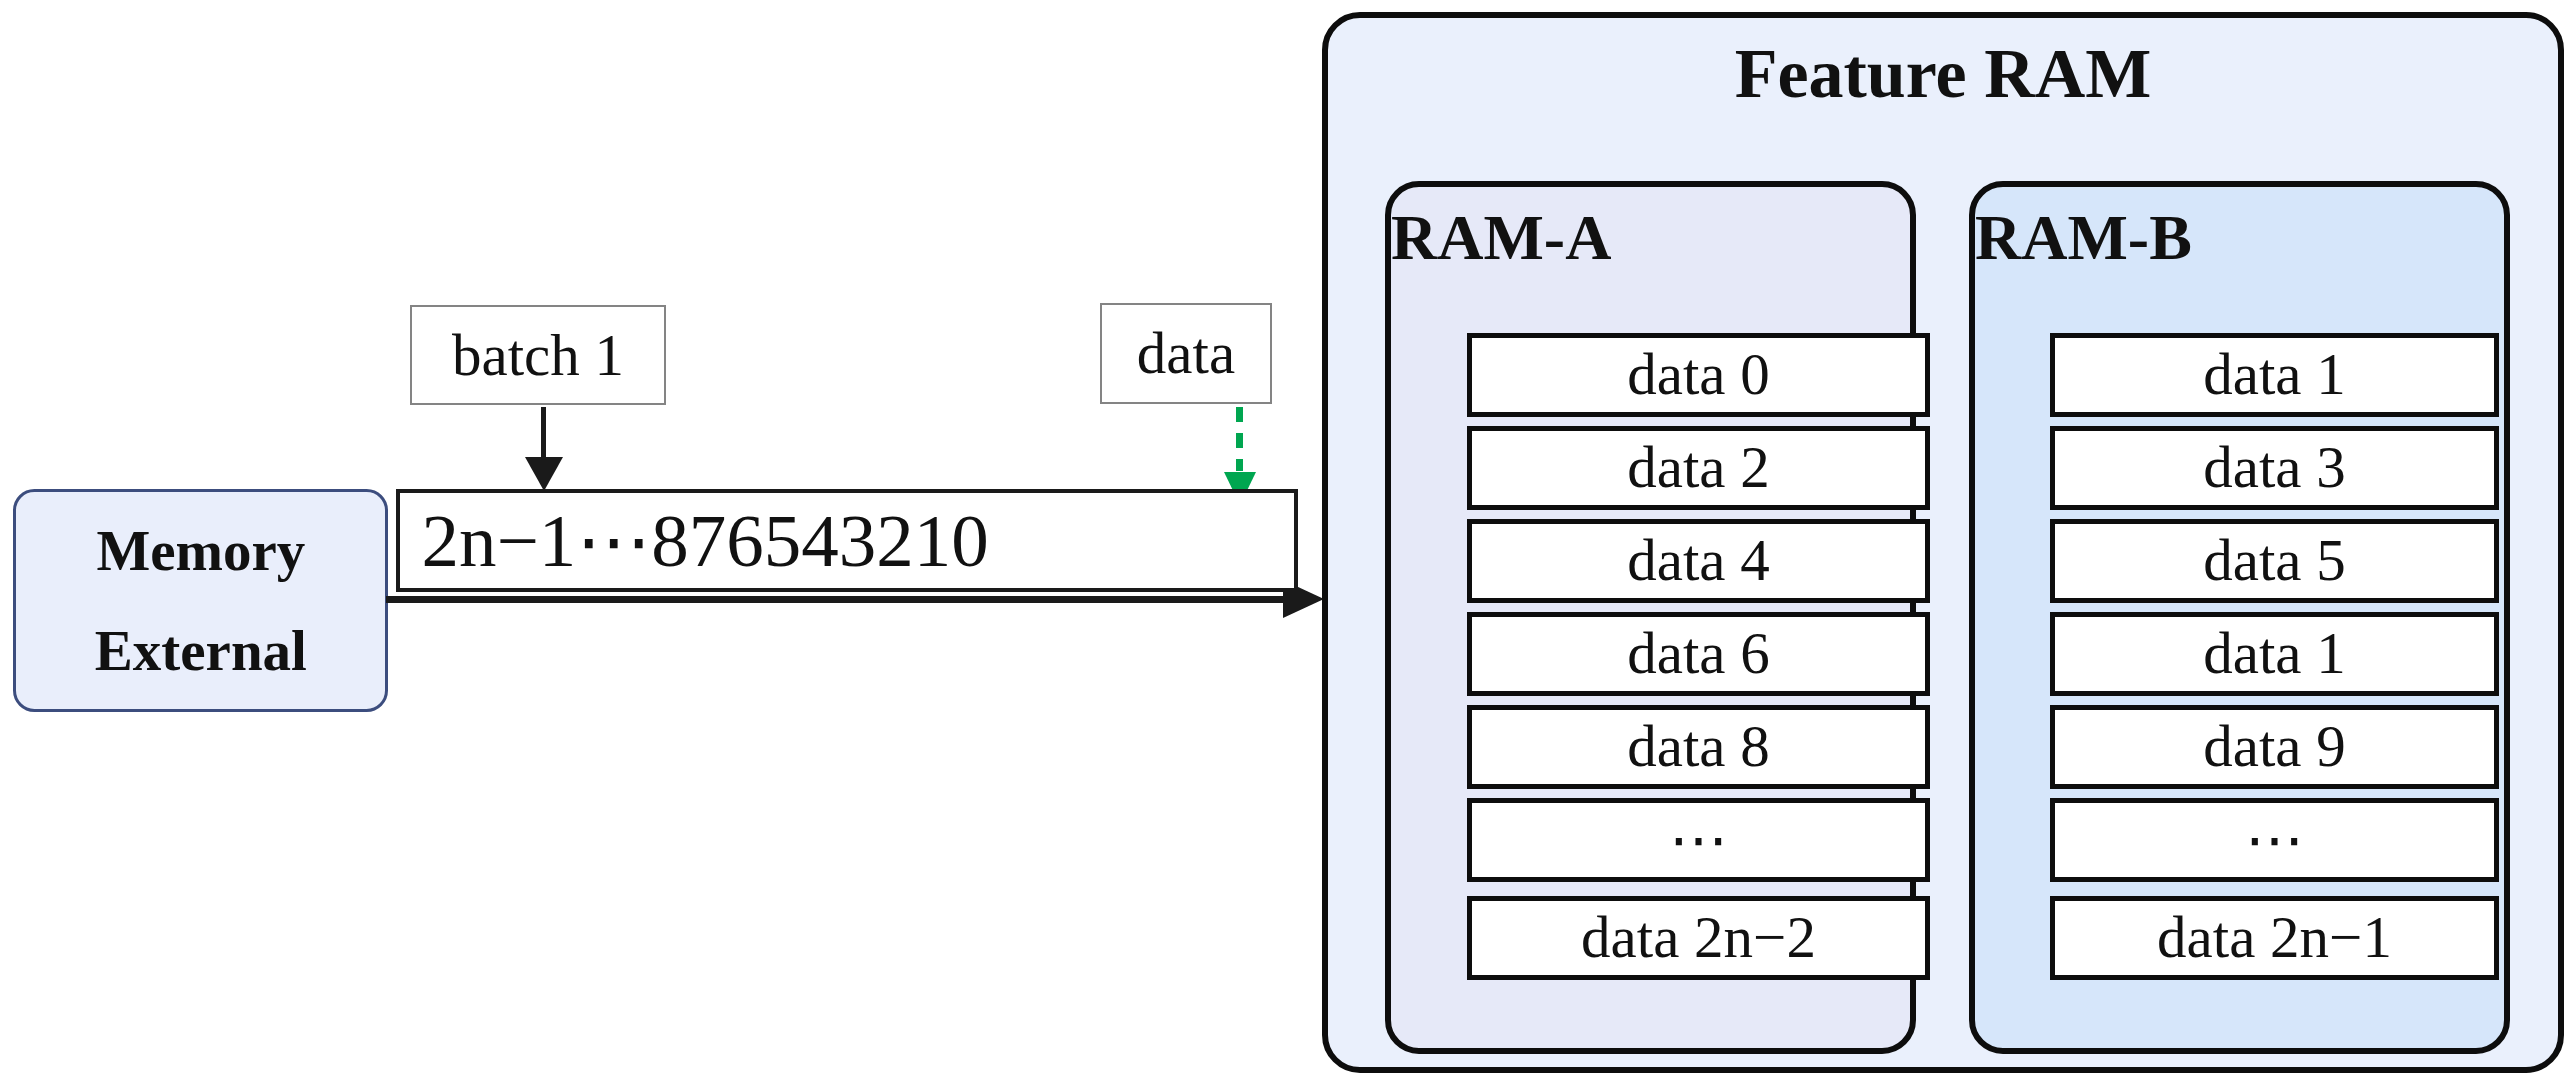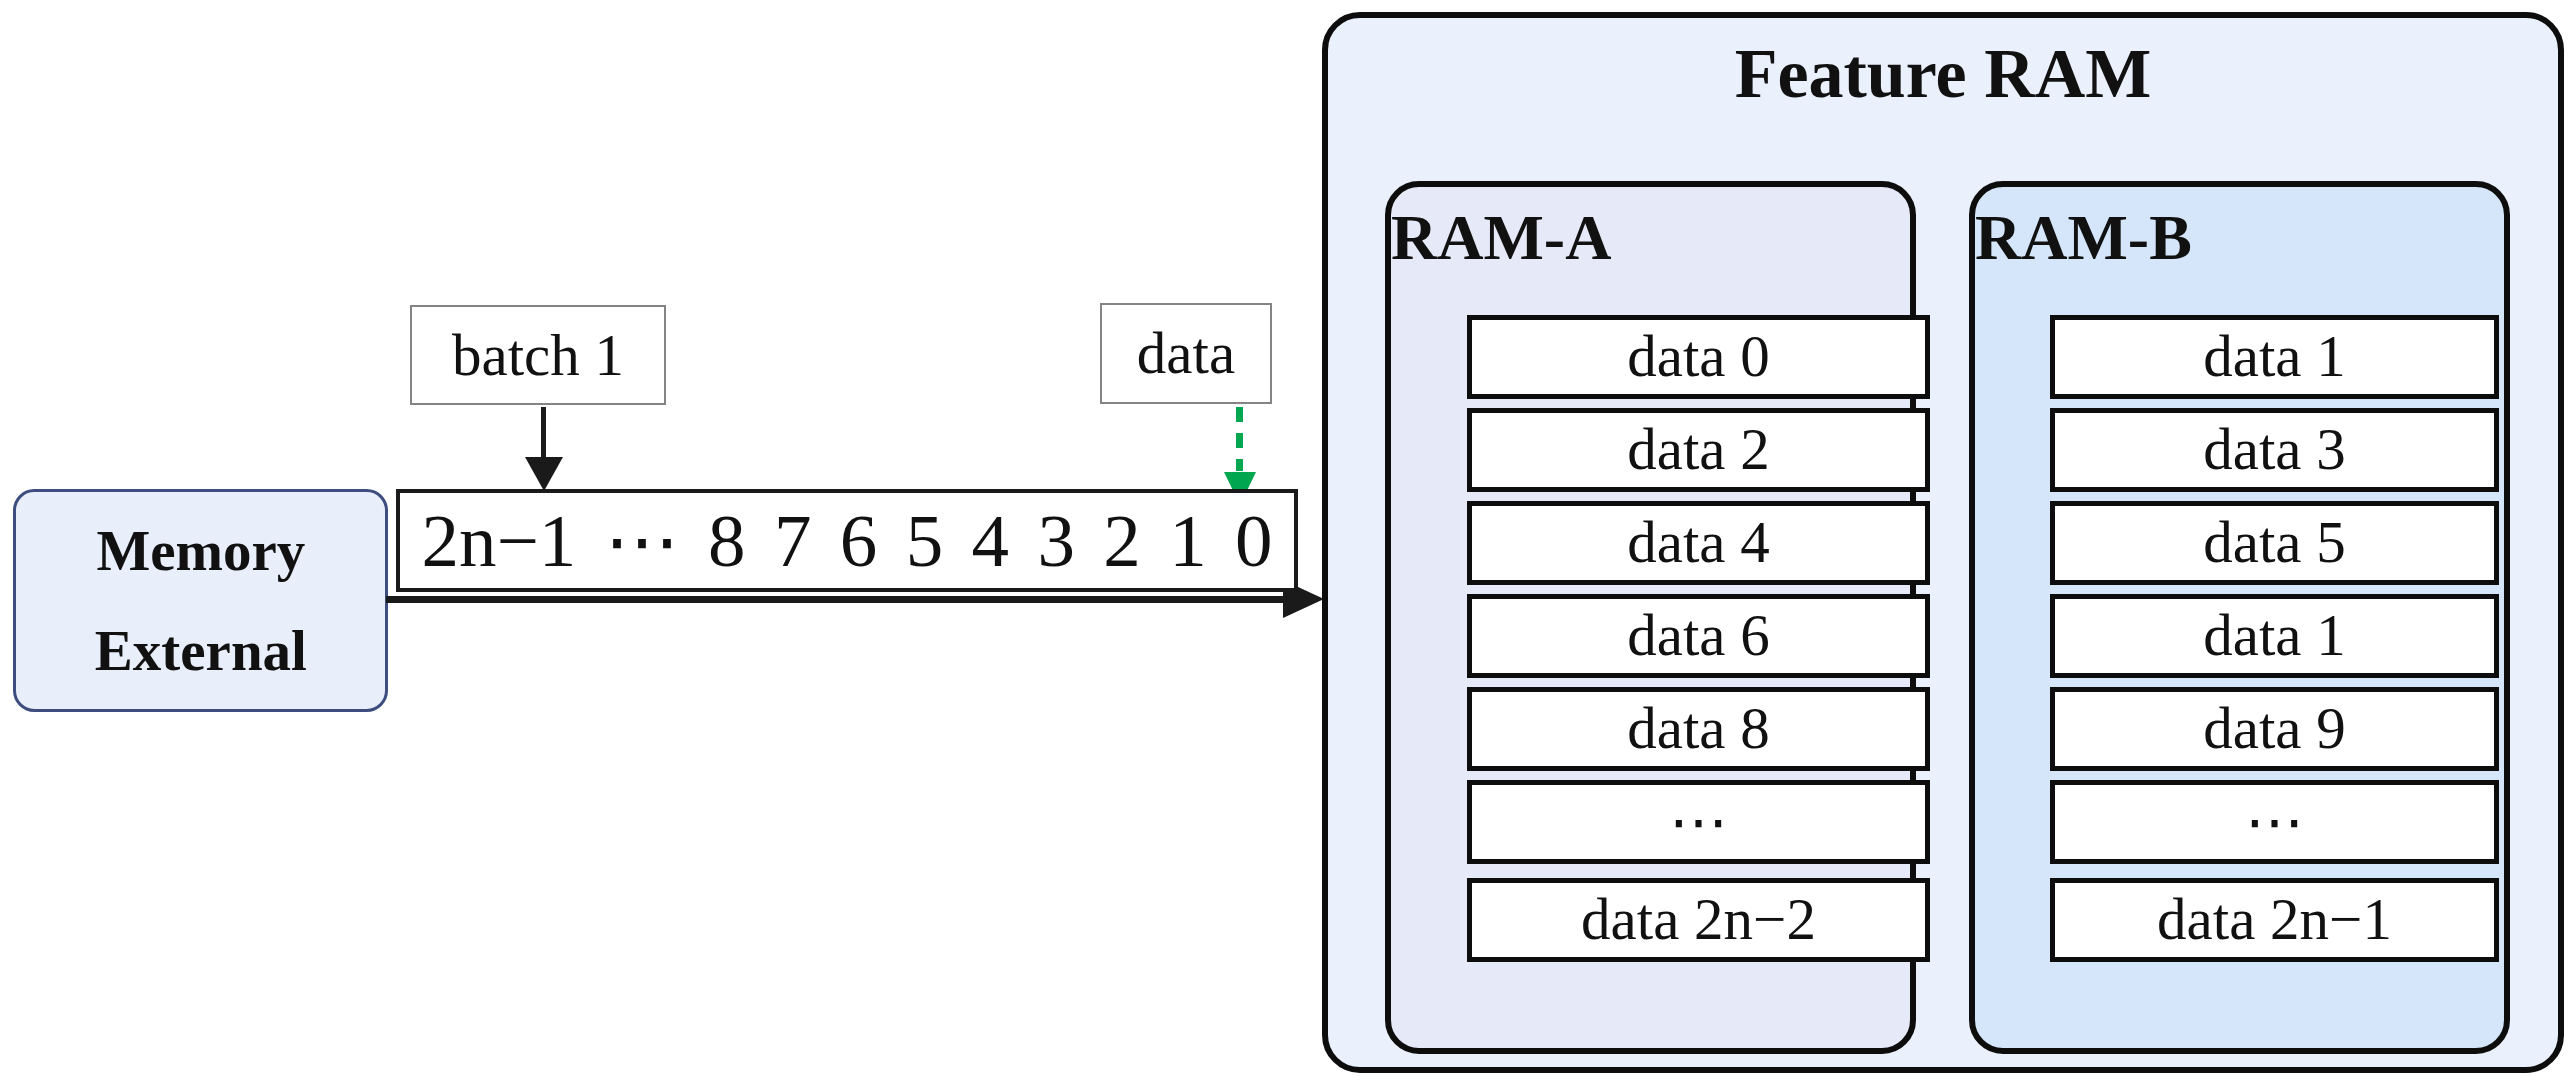--- a/index.html
+++ b/index.html
@@ -55,21 +55,21 @@
     border-left: 16px solid transparent;
     border-right: 16px solid transparent;
     border-top: 33px solid #00A650;
   }
 
   
   .strip {
     left: 396px; top: 489px; width: 902px; height: 103px;
     background: #ffffff;
     border: 4.5px solid #1a1a1a;
-    display: flex; align-items: center; justify-content: space-between;
+    display: flex; align-items: center; 
     padding: 0 21.4px;
     font-size: 75px;
     z-index: 2;
   }
   .strip span { white-space: nowrap; }
 
   
   .h-arrow-line { left: 386px; top: 596px; width: 900px; height: 7.1px; background: #1a1a1a; }
   .h-arrow-head {
     left: 1283px; top: 580px; width: 0; height: 0;
@@ -95,21 +95,21 @@
     border: 6.3px solid #0d0d0d;
     border-radius: 34px;
   }
   .ram-a { left: 57px;  width: 519px; background: #e6e9f8; }
   .ram-b { left: 641px; width: 529px; background: #d6e6fa; }
   .ram-title {
     position: absolute; left: 0; top: 14.3px; width: 100%;
     text-align: left;
     font-weight: bold; font-size: 64px;
   }
-  .rows { position: absolute; top: 128px; padding-left: 38px; }
+  .rows { position: absolute; top: 146px; padding-left: 38px; }
   .ram-a .rows { left: 38px;  width: 463px; }
   .ram-b .rows { left: 37px;  width: 449px; }
   .row {
     box-sizing: border-box;
     height: 84px; margin-bottom: 9px;
     background: #ffffff;
     border: 5.4px solid #0d0d0d;
     display: flex; align-items: center; justify-content: center;
     font-size: 59px;
     white-space: nowrap;

